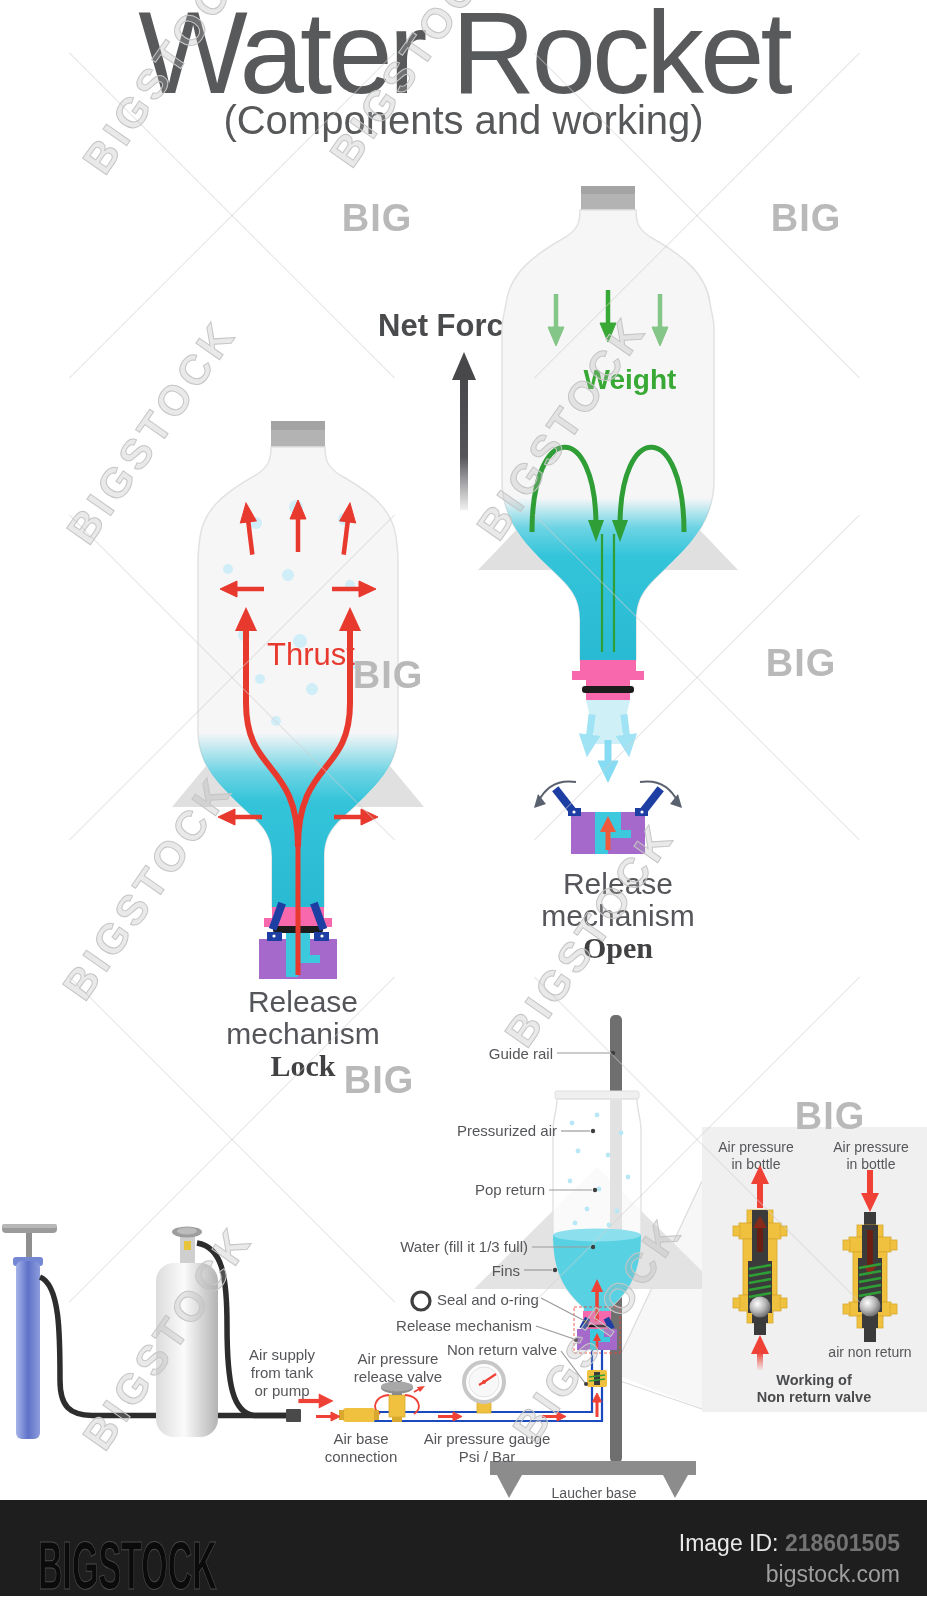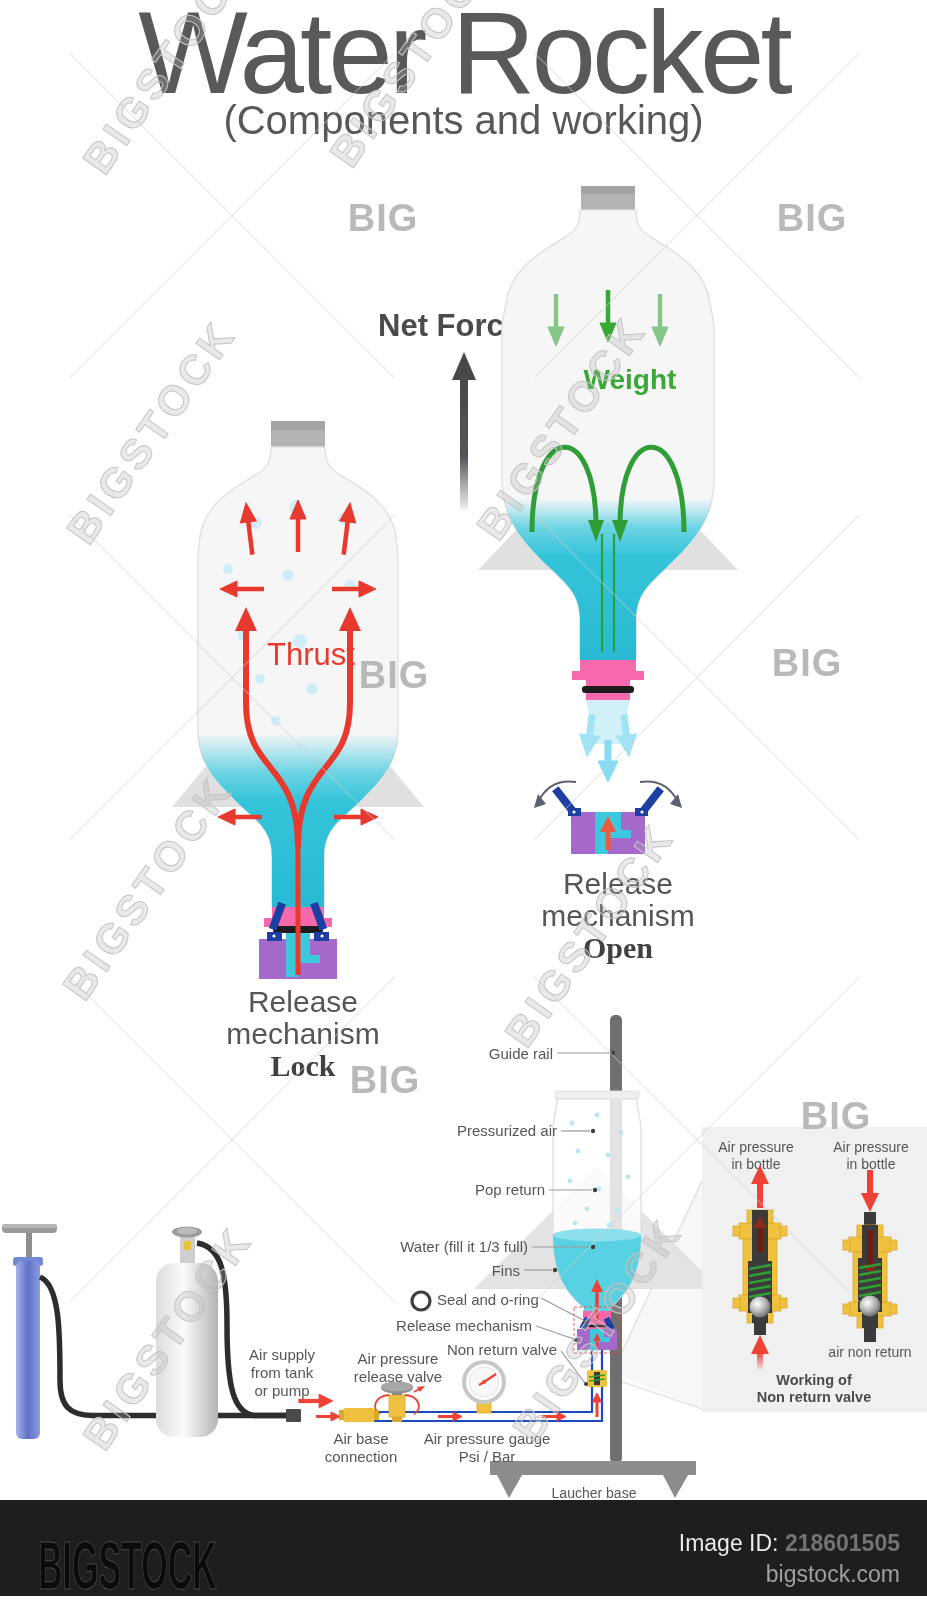--- a/index.html
+++ b/index.html
@@ -27,21 +27,21 @@
   
   .panel{position:absolute;left:702px;top:1127px;width:225px;height:285px;background:#f0f0f0;}
   .plbl{position:absolute;width:126px;text-align:center;font-size:14px;line-height:17px;color:#55565a;}
   .plbl span{display:block;}
   .pcap{position:absolute;left:734px;top:1372px;width:160px;text-align:center;
         font-size:14.5px;line-height:17px;font-weight:bold;color:#4a4b4d;}
   .pcap span{display:block;}
   
   .wm-layer{position:absolute;inset:0;pointer-events:none;z-index:40;}
   .wm-big{position:absolute;font-size:38px;font-weight:bold;color:#b9b9b9;letter-spacing:1px;
-          transform:translate(-50%,-50%);margin-left:6px;}
+          transform:translate(-50%,-50%);}
   .wm-stock{position:absolute;font-size:42px;font-weight:bold;letter-spacing:5px;
             color:rgba(175,175,175,0.28);-webkit-text-stroke:1px #c6c6c6;
             transform:translate(-50%,-50%) rotate(-55deg);white-space:nowrap;}
   .wline{position:absolute;height:1px;width:460px;background:#cfcfcf;opacity:.55;}
   
   .footer{position:absolute;left:0;top:1500px;width:927px;height:120px;background:#1d1e1d;z-index:50;}
   .f-logo{position:absolute;left:38px;top:1526px;font-size:68px;font-weight:bold;
           color:#0b0b0b;-webkit-text-stroke:1px #4a4a4a;letter-spacing:0px;
           transform:scale(.5,1);transform-origin:left top;z-index:51;white-space:nowrap;}
   .f-id{position:absolute;right:27px;top:1530px;font-size:23px;color:#e9e9e9;text-align:right;z-index:51;}

